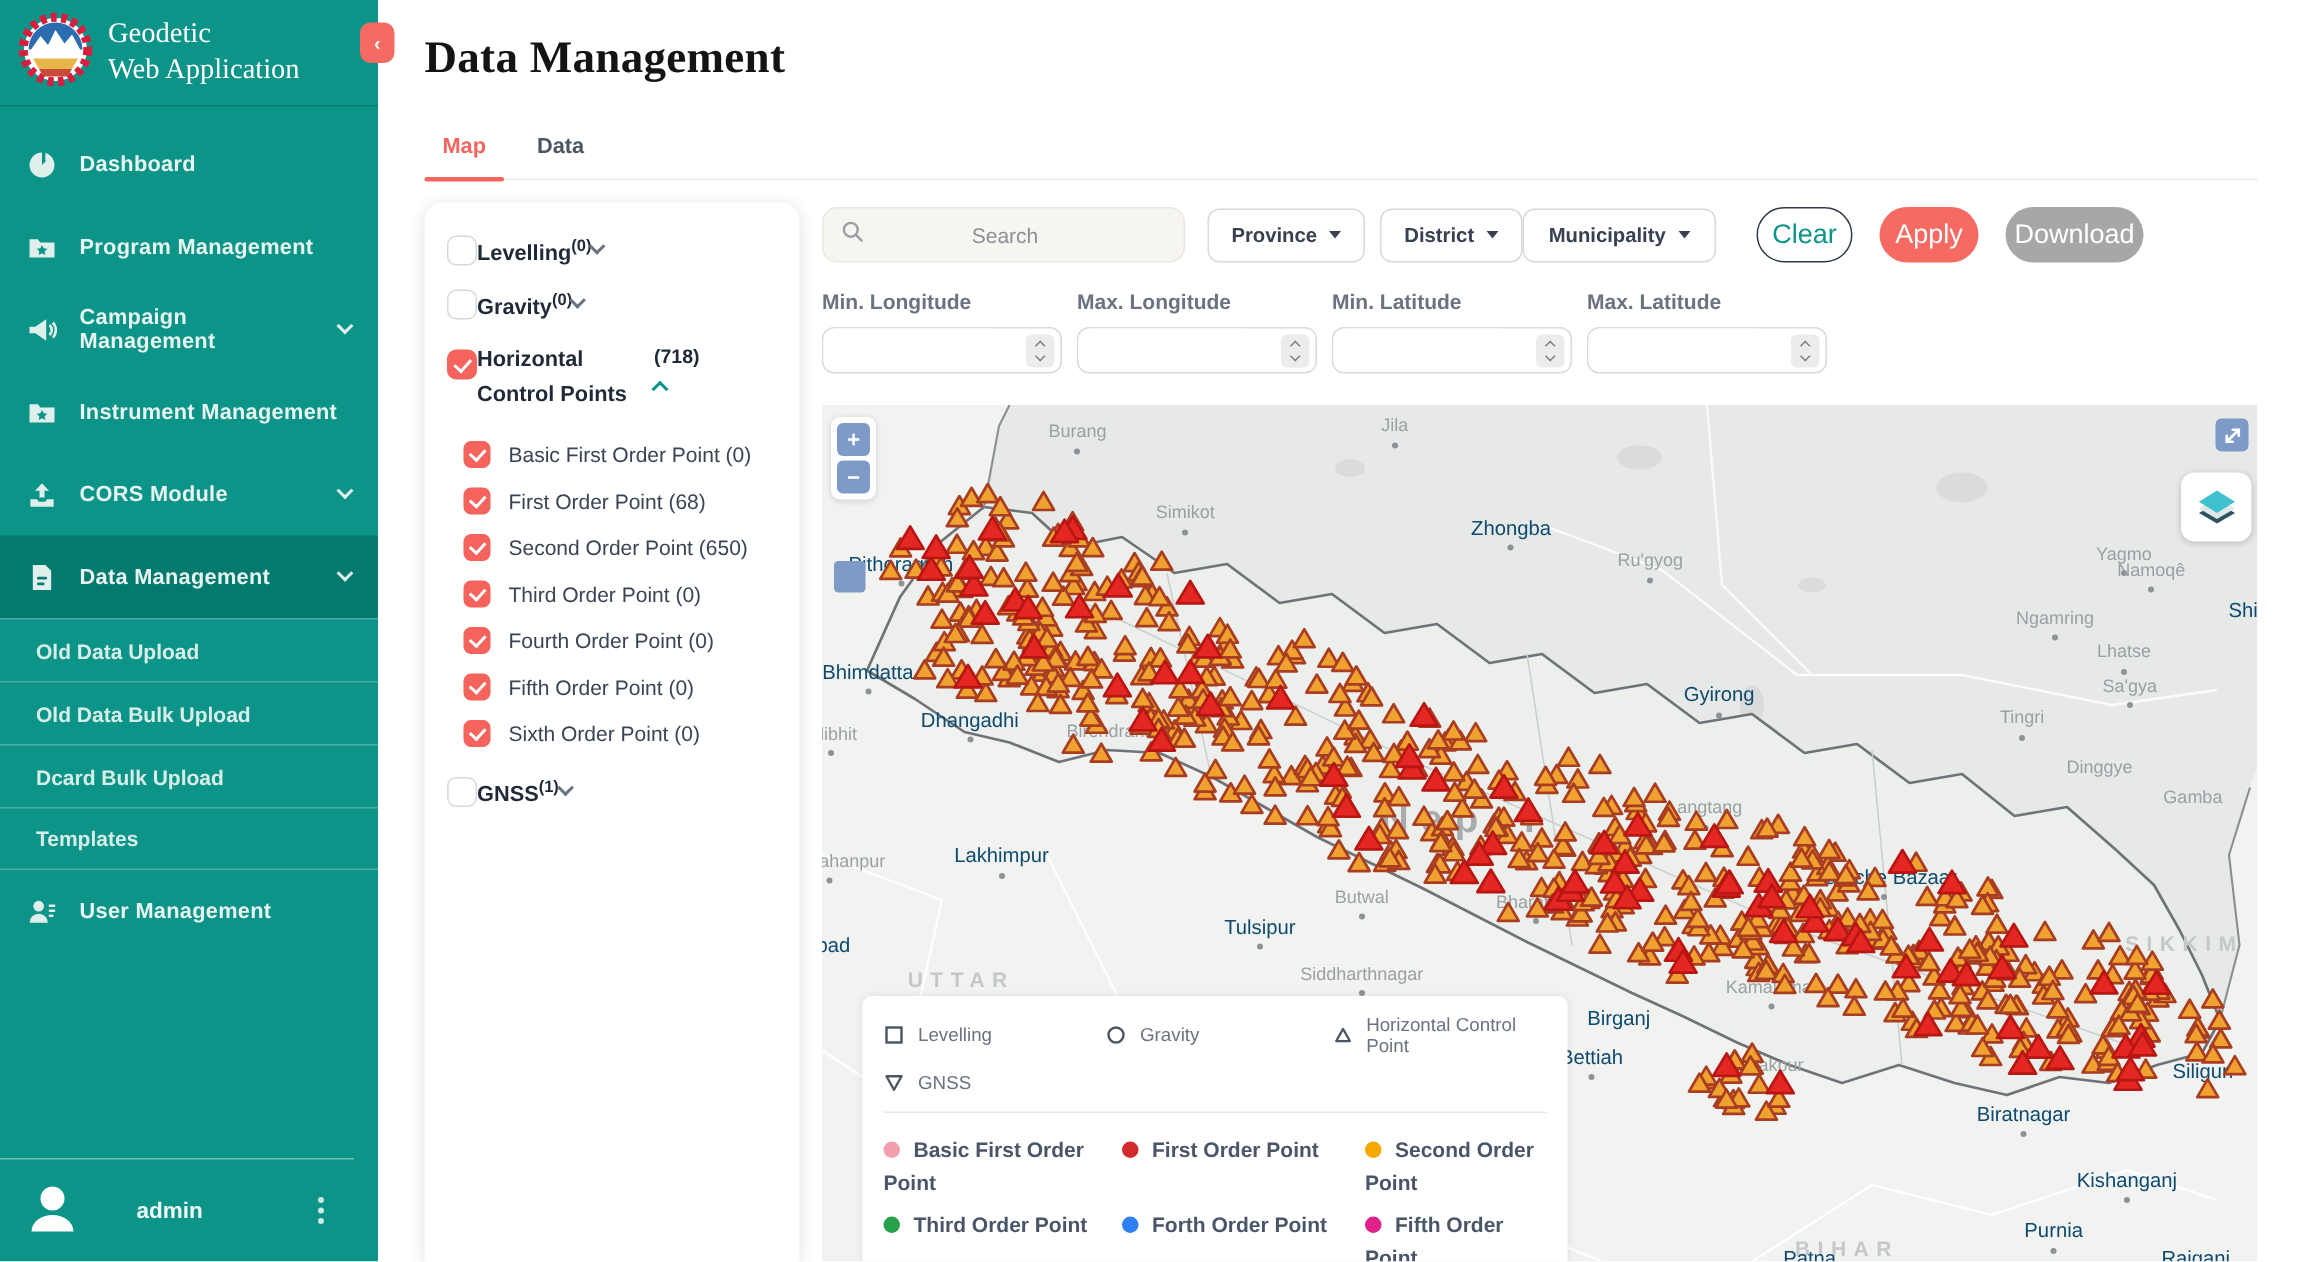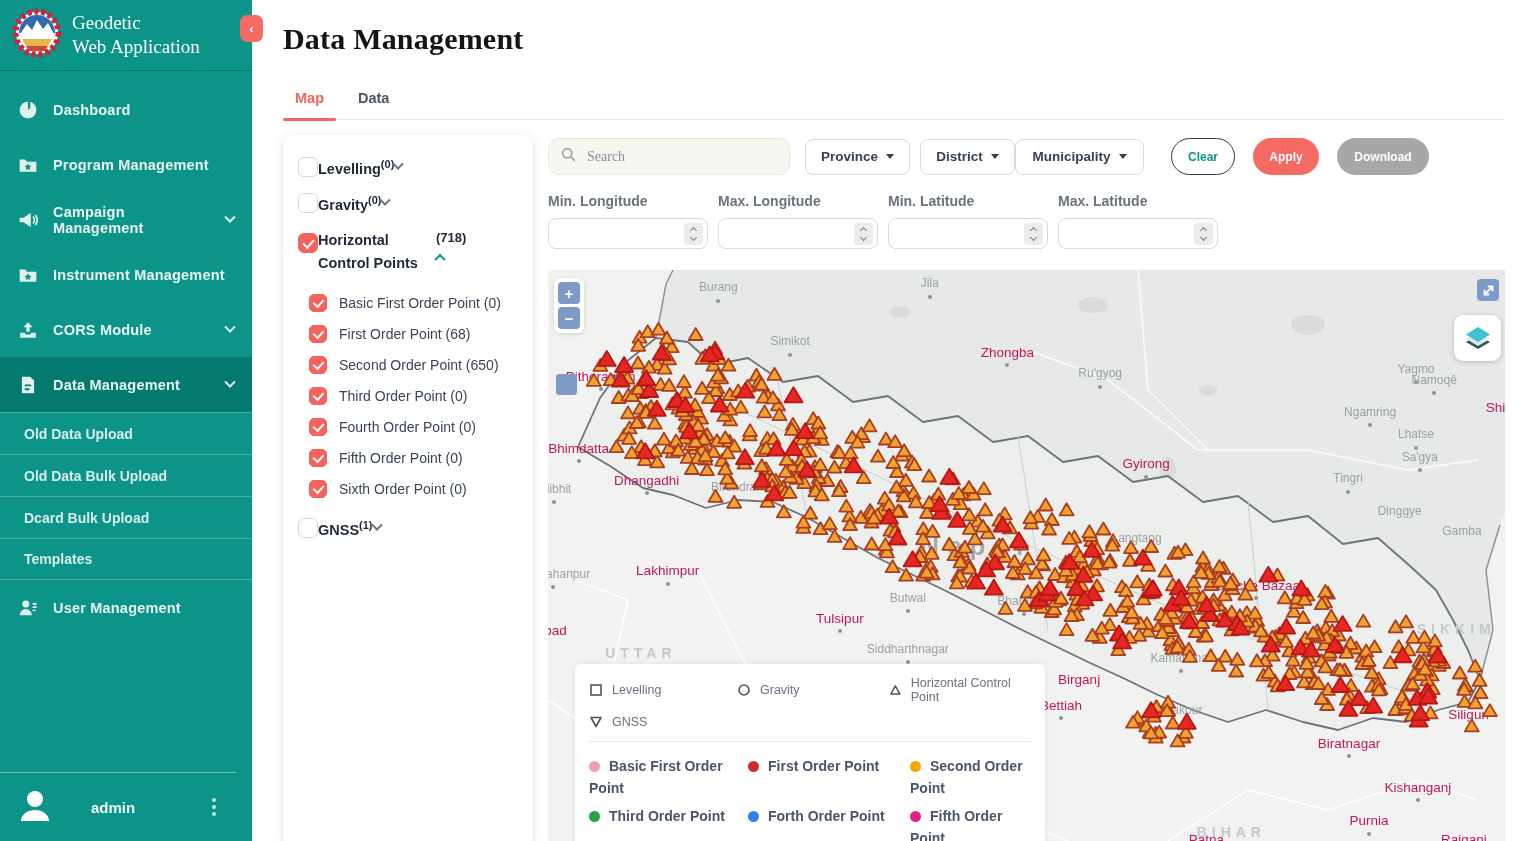--- a/index.html
+++ b/index.html
@@ -62,27 +62,27 @@
   .hcp-right { display:flex; flex-direction:column; align-items:flex-start; gap:9px; }
   .children { padding:4px 0 6px 13px; }
   .crow { display:flex; align-items:center; gap:12px; padding:6.5px 0; cursor:pointer; }
   .clabel { font-size:14px; font-weight:500; color:#3a4454; }
 
   
   .toolbar { position:absolute; left:296px; top:138px; height:37px; display:flex; align-items:center; }
   .searchbox { width:242px; height:37px; border-radius:10px; background:#f7f5f0; border:1px solid #eae7df;
     display:flex; align-items:center; padding:0 12px; gap:9px; }
   .searchbox input { border:none; outline:none; background:transparent; font-size:14px; color:#1d4ed8; width:170px;
-    font-family:Liberation Serif, serif; }
+    font-family:Liberation Sans, sans-serif;text-align:center; }
   .searchbox input::placeholder { color:#8a8f98; }
   .select-btn { height:36px; border-radius:8px; border:1px solid #d6d9de; background:#fff; display:flex; align-items:center;
     justify-content:center; gap:8px; font-size:13.5px; font-weight:600; color:#374151; cursor:pointer;
     font-family:"Liberation Sans", sans-serif; }
   .caret { width:0; height:0; border-left:4.5px solid transparent; border-right:4.5px solid transparent; border-top:5.5px solid #374151; }
-  .pill { height:37px; border-radius:19px; font-size:12px; font-weight:bold; cursor:pointer; border:none;
+  .pill { height:37px; border-radius:19px; font-size:18px; font-weight:normal; cursor:pointer; border:none;
     font-family:"Liberation Sans", sans-serif; }
   .pill.clear { width:64px; background:#fff; border:1.6px solid #2f3a46; color:#0c9488; margin-left:27px; }
   .pill.apply { width:66px; background:#f56a62; color:#fff; margin-left:18px; }
   .pill.download { width:92px; background:#a7a7a7; color:#fff; margin-left:18px; }
 
   
   .coords { position:absolute; left:296px; top:193px; display:grid; grid-template-columns:repeat(4,160px); column-gap:10px; }
   .coord-label { font-size:14px; font-weight:600; color:#6b7280; margin-bottom:9px; }
   .numbox { position:relative; width:160px; height:31px; border:1px solid #d6d9de; border-radius:8px; background:#fff; }
   .numbox input { border:none; outline:none; width:120px; height:100%; border-radius:8px; padding:0 10px;
@@ -91,21 +91,21 @@
     display:flex; flex-direction:column; align-items:center; justify-content:center; gap:2px; cursor:pointer; }
   .spin b { width:5px; height:5px; border-right:1.4px solid #7a7f87; border-bottom:1.4px solid #7a7f87; display:block; }
   .spin b.u { transform:rotate(-135deg); margin-top:2px; }
   .spin b.d { transform:rotate(45deg); margin-bottom:2px; }
 
   
   .map { position:absolute; left:296px; top:270px; width:957px; height:571px; background:#f2f3f1; overflow:hidden; cursor:grab; }
   .map svg.terrain, .map svg.markers { position:absolute; left:0; top:0; width:957px; height:571px; }
   .maplabels { position:absolute; inset:0; }
   .mlabel { position:absolute; transform:translate(-50%,-50%); white-space:nowrap; color:#9aa0a3; font-size:12px; }
-  .mlabel.city { font-size:13.5px; color:#be185d; }
+  .mlabel.city { font-size:13.5px; color:#0c4a6e; }
   .mlabel.region { font-size:14px; color:#c4c9c8; letter-spacing:5px; font-weight:bold; }
   .mlabel.country { font-size:26px; color:#a6abae; letter-spacing:8px; font-weight:600; }
   .mdot { position:absolute; width:4px; height:4px; border-radius:50%; background:#8d9296; transform:translate(-50%,-50%); }
 
   .zoomctl { position:absolute; left:6px; top:8px; width:30px; background:rgba(255,255,255,0.85); border-radius:6px; padding:4px;
     box-shadow:0 1px 4px rgba(0,0,0,0.15); z-index:30; }
   .zbtn { width:22px; height:22px; border:none; border-radius:4px; background:#7e9bc8; color:#fff; font-size:15px; font-weight:bold;
     display:flex; align-items:center; justify-content:center; cursor:pointer; padding:0; margin:0 0 3px 0; }
   .zbtn:last-child { margin-bottom:0; }
   .bluesq { position:absolute; left:8px; top:104px; width:21px; height:21px; background:#7e9bc8; border-radius:3px; z-index:30; cursor:pointer; border:none; }

